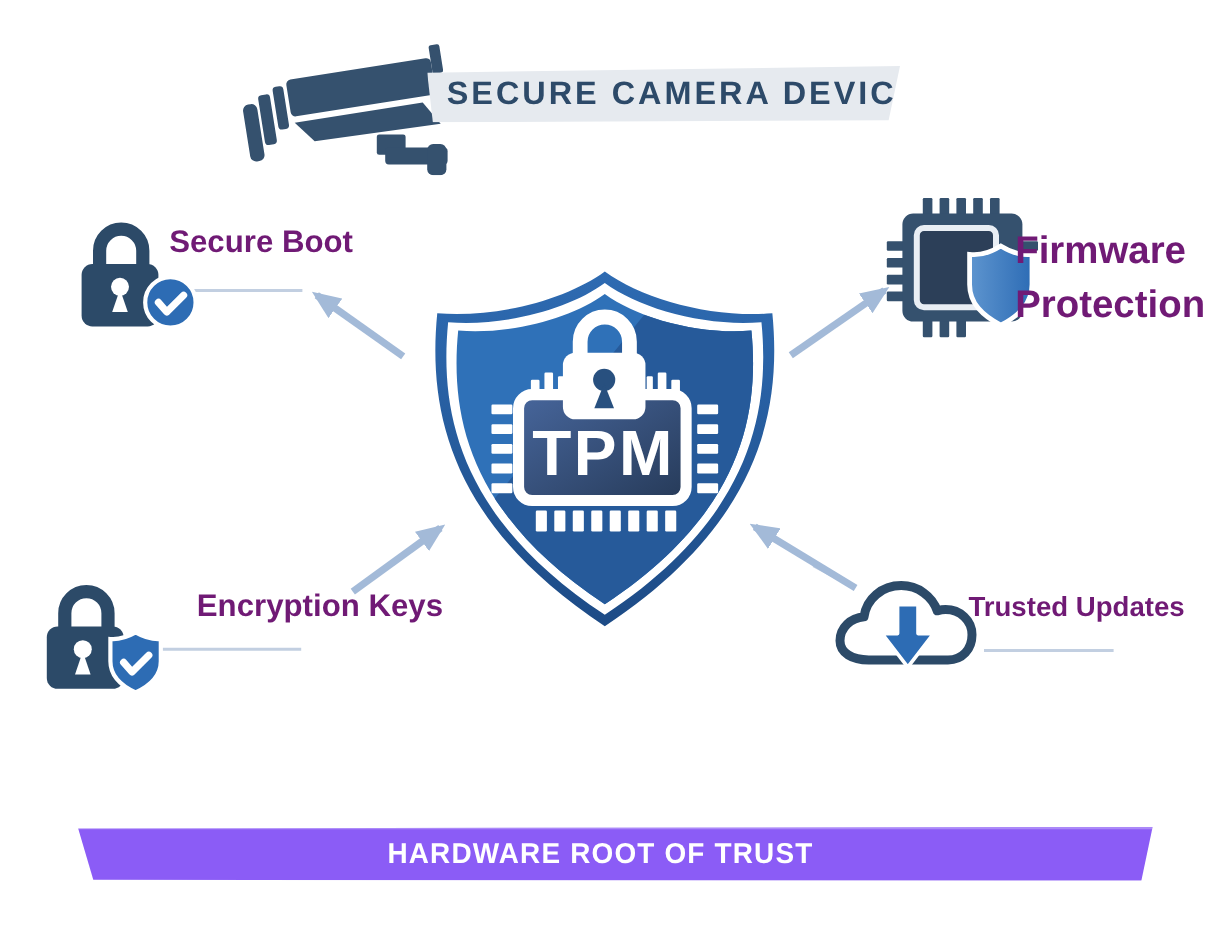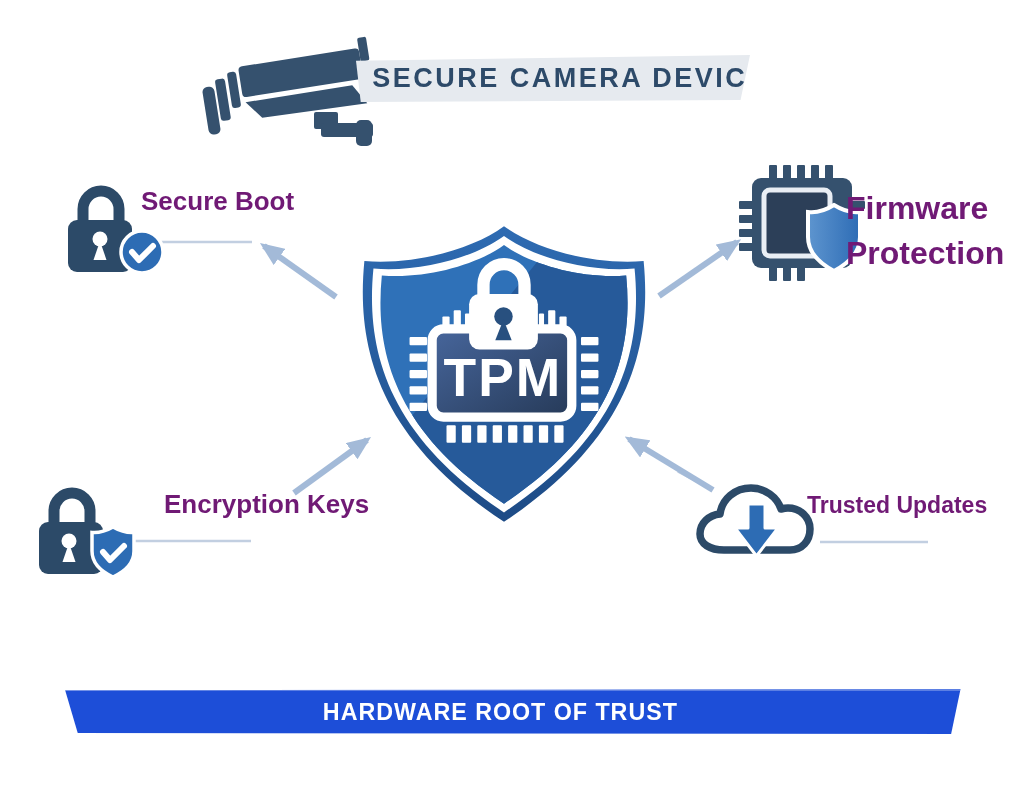--- a/index.html
+++ b/index.html
@@ -24,21 +24,21 @@
   .feature-label{
     color:#701a75;font-weight:bold;white-space:nowrap;
   }
   #label-secure-boot{left:141px;top:186px;font-size:26px;}
   #label-firmware{left:846px;top:186px;font-size:32px;width:145px;white-space:normal;line-height:1.4;}
   #label-encryption{left:116px;top:489px;font-size:26px;margin-left:48px;}
   #label-trusted{left:807px;top:492px;font-size:23px;}
   
   #footer-banner{
     left:62px;top:689px;width:899px;height:45px;
-    background:#1d4ed8;
+    background:#8b5cf6;
     clip-path:polygon(0.35% 3%,99.95% 0,98.9% 100%,1.75% 98%);
     display:flex;align-items:center;justify-content:center;
     box-shadow:inset 0 2px 0 rgba(255,255,255,.28);
   }
   #footer-banner span{
     color:#ffffff;font-size:24px;font-weight:bold;letter-spacing:1px;
     transform:scaleX(.97) translateX(-12px);white-space:nowrap;
   }
   svg{display:block;}
 </style>

